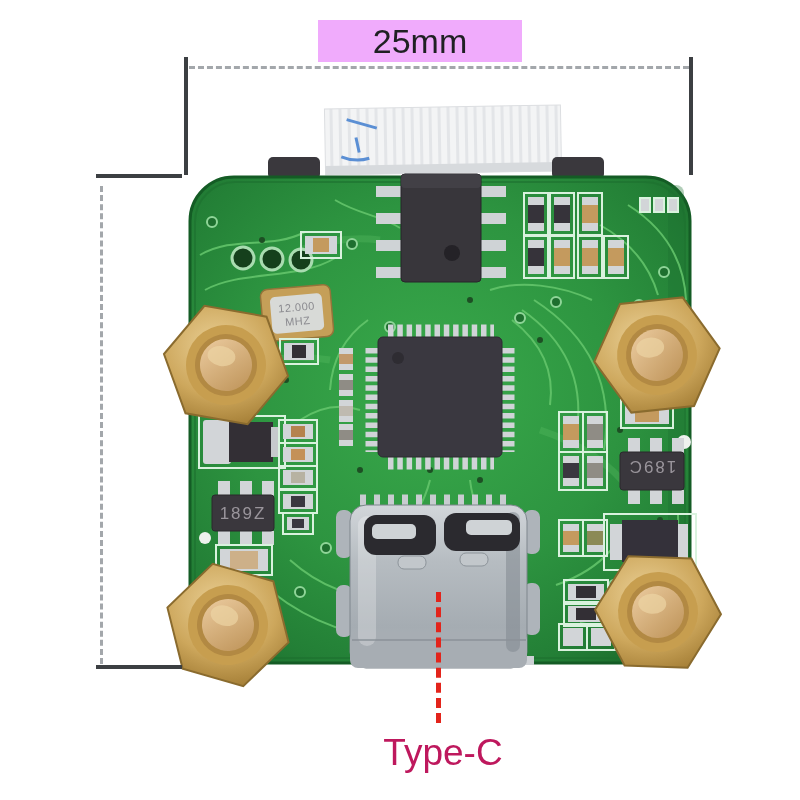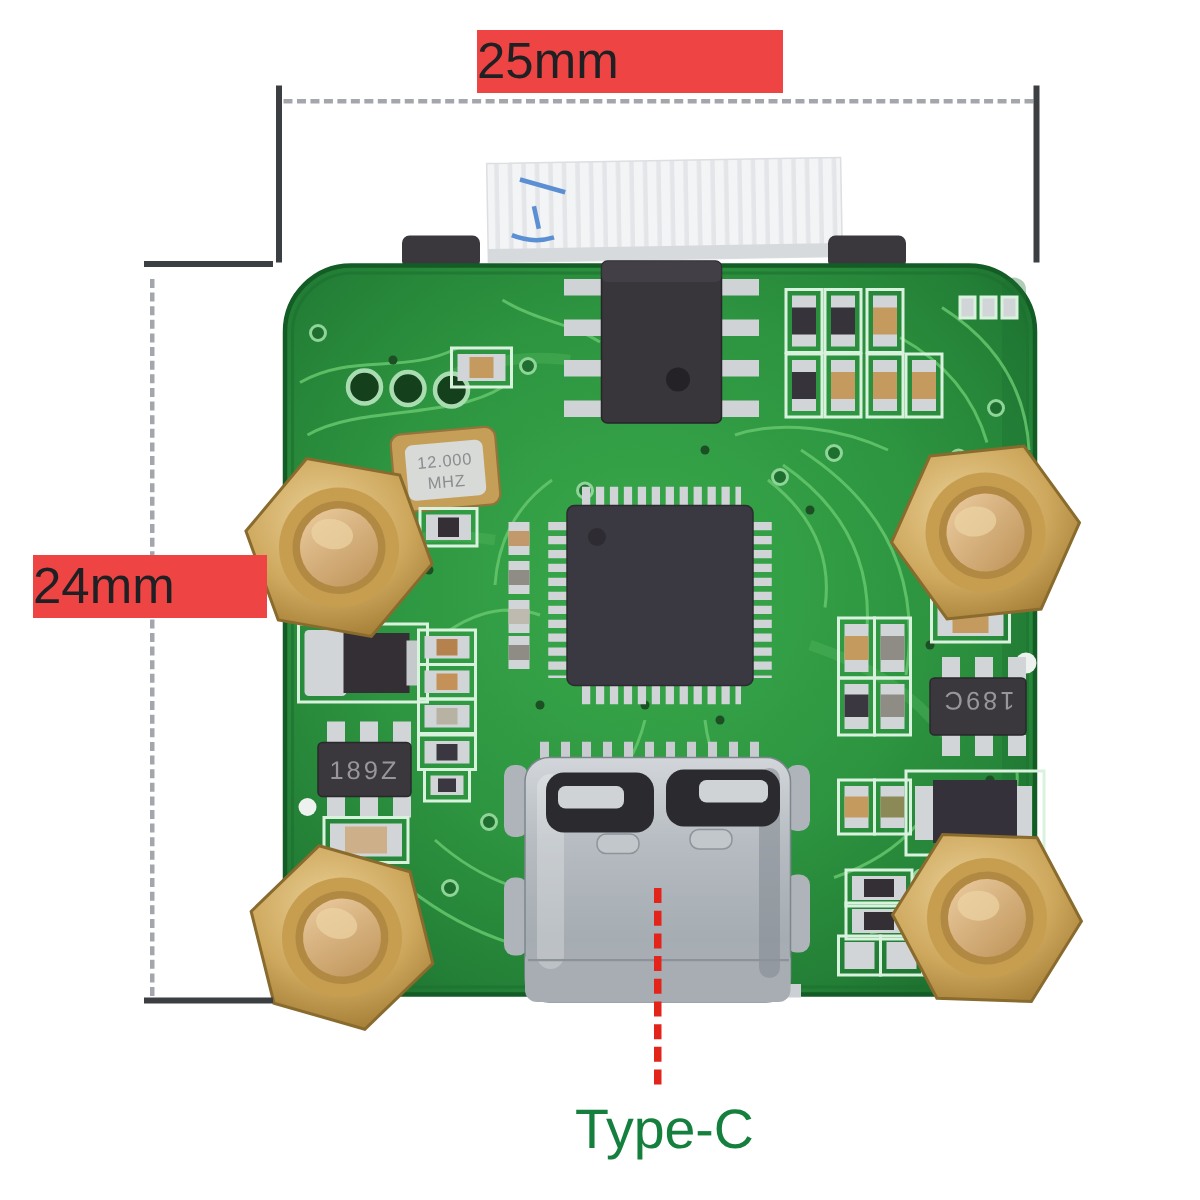--- a/index.html
+++ b/index.html
@@ -1,23 +1,23 @@
 <!DOCTYPE html>
 <html><head>
 <meta charset="utf-8">
 <style>
   html,body{margin:0;padding:0;}
   body{width:800px;height:800px;background:#ffffff;position:relative;overflow:hidden;
        font-family:"Liberation Sans",sans-serif;color:#1f2023;}
-  .dim-label{position:absolute;font-size:34px;line-height:42px;
-             color:#1f2023;background:#ef4444;z-index:3;}
+  .dim-label{position:absolute;text-align:center;font-size:34px;line-height:42px;
+             color:#1f2023;background:#f0abfc;z-index:3;}
   .dash-h{position:absolute;border-top:3px dashed #a3a7ab;z-index:2;}
   .dash-v{position:absolute;border-left:3px dashed #a3a7ab;z-index:2;}
   .tick{position:absolute;background:#3c3f42;z-index:2;}
-  .callout-label{position:absolute;text-align:center;font-size:37px;color:#15803d;z-index:3;}
+  .callout-label{position:absolute;text-align:center;font-size:37px;color:#be185d;z-index:3;}
   .red-leader{position:absolute;border-left:5px dashed #e3241b;z-index:4;}
   svg{position:absolute;left:0;top:0;z-index:1;}
   svg text{font-family:"Liberation Sans",sans-serif;}
 </style>
 </head>
 <body>
 
 <svg width="800" height="800" viewBox="0 0 800 800">
   <defs>
     <radialGradient id="boardGrad" cx="48%" cy="44%" r="70%">
@@ -371,17 +371,16 @@
 <div class="tick" style="left:184px;top:57px;width:4px;height:118px;"></div>
 <div class="tick" style="left:689px;top:57px;width:4px;height:118px;"></div>
 <div class="dim-label" style="left:318px;top:20px;width:204px;">
   <div>25mm</div>
 </div>
 
 <div class="dash-v" style="left:100px;top:186px;height:478px;"></div>
 <div class="tick" style="left:96px;top:174px;width:86px;height:4px;"></div>
 <div class="tick" style="left:96px;top:665px;width:86px;height:4px;"></div>
 <div class="dim-label" style="left:22px;top:370px;width:156px;">
-  <div>24mm</div>
 </div>
 
 <div class="red-leader" style="left:436px;top:592px;height:131px;"></div>
 <div class="callout-label" style="left:348px;top:732px;width:190px;">Type-C</div>
 
 </body></html>

